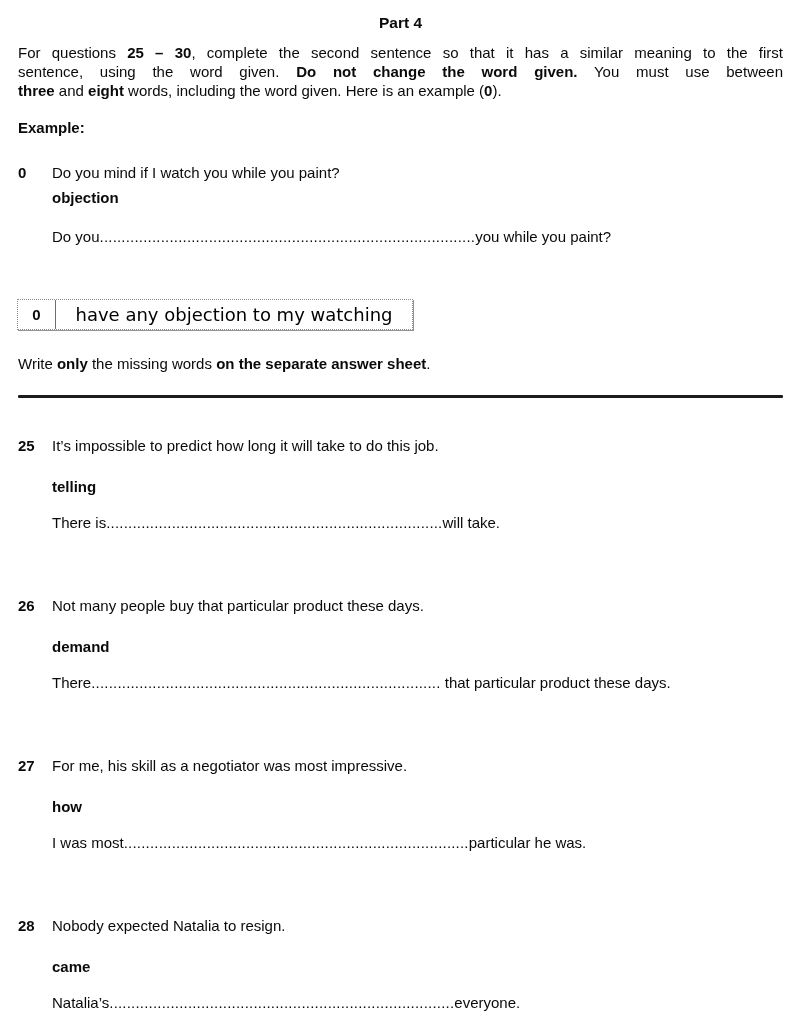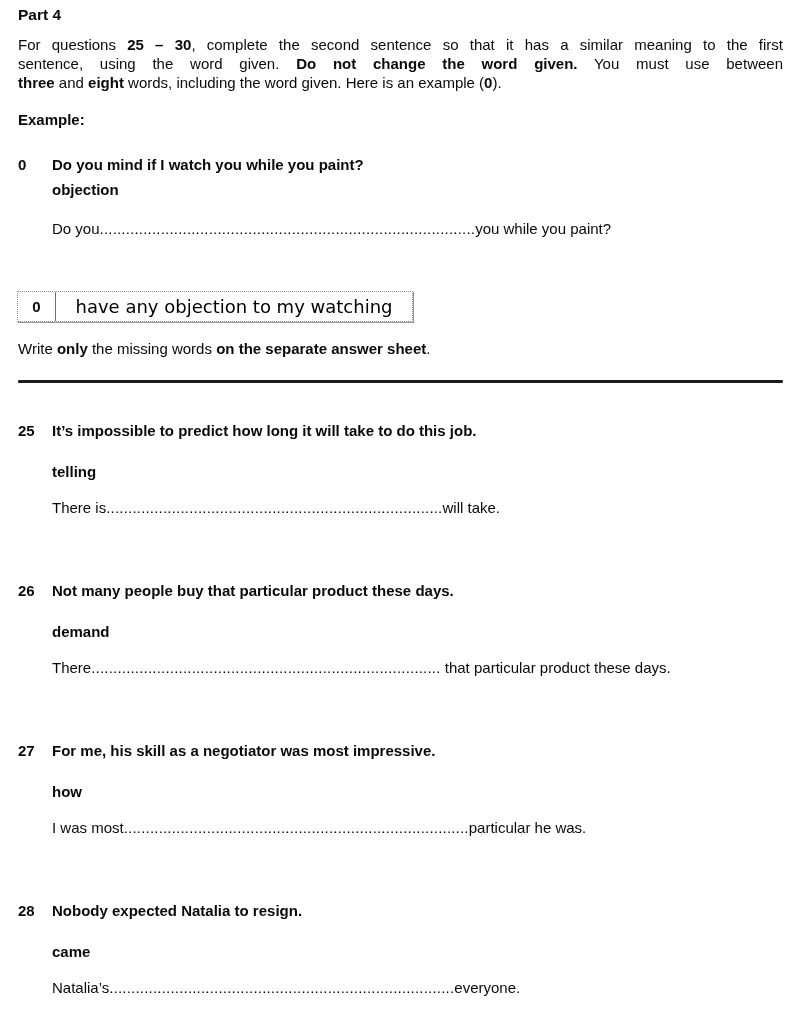--- a/index.html
+++ b/index.html
@@ -4,32 +4,32 @@
 <style>
   html, body { margin: 0; padding: 0; background: #ffffff; }
   body {
     width: 799px; height: 1024px;
     font-family: "Liberation Sans", sans-serif;
     font-size: 15px; line-height: 17px; color: #0a0a0a;
     overflow: hidden;
   }
   .page { box-sizing: border-box; width: 799px; height: 1024px; padding: 6px 16px 0 18px; }
 
-  .title { font-weight: bold; font-size: 15.5px; line-height: 17px; margin: 0; }
+  .title { text-align: center; font-weight: bold; font-size: 15.5px; line-height: 17px; margin: 8px; }
 
   .instructions { margin-top: 12px; line-height: 19px; }
   .jline { white-space: normal; }
   .jline.justify { text-align: justify; text-align-last: justify; }
   .instructions b, .write-note b { font-weight: bold; }
 
   .example-label { margin-top: 19px; font-weight: bold; }
 
   .qrow { display: flex; }
   .qnum { width: 34px; flex: 0 0 34px; font-weight: bold; }
-  .qtext { flex: 1; font-weight: bold; }
+  .qtext { flex: 1; }
 
   .keyword { margin-left: 34px; font-weight: bold; }
   .gap { margin-left: 34px; white-space: nowrap; }
   .dots { letter-spacing: 0.2px; }
 
   .example .qrow { margin-top: 28px; }
   .example .keyword { margin-top: 8px; }
   .example .gap { margin-top: 22px; }
 
   .answer-box {
@@ -46,21 +46,21 @@
     border-right: 1px solid #6e6e6e;
     font-weight: bold; text-align: center;
     display: flex; align-items: center; justify-content: center;
   }
   .answer-box .abtext {
     flex: 1; display: flex; align-items: center; justify-content: center;
     font-family: "DejaVu Sans", sans-serif;
     font-size: 18px; color: #000000;
   }
 
-  .write-note { margin-top: 18px; }
+  .write-note { margin-top: 25px; }
 
   .divider { margin-top: 23px; height: 3px; background: #1c1c1c; border-radius: 1px; }
 
   .question { margin-top: 66px; }
   .question.first { margin-top: 39px; }
   .question .keyword { margin-top: 24px; }
   .question .gap { margin-top: 19px; }
 </style>
 </head>
 <body>

